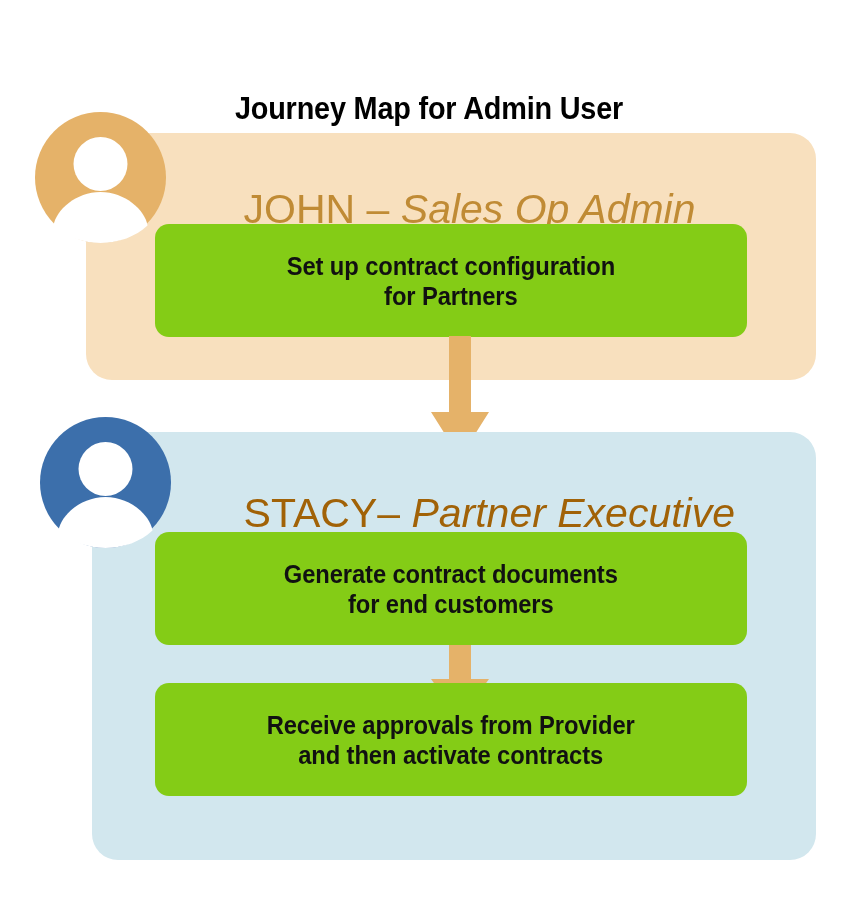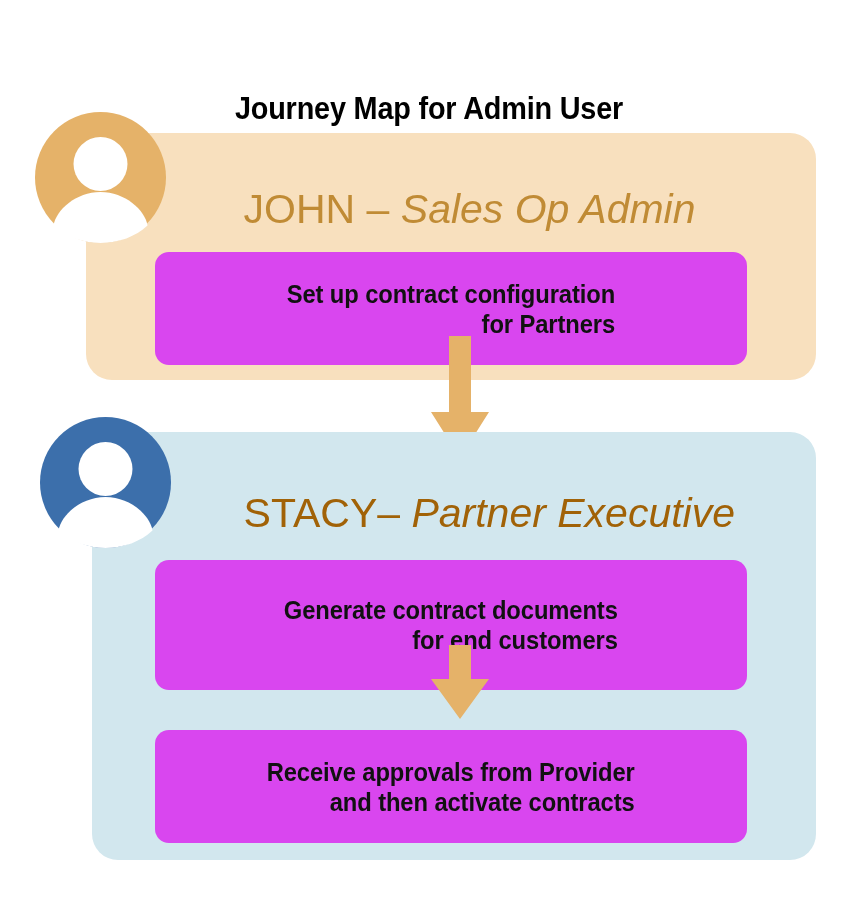--- a/index.html
+++ b/index.html
@@ -100,27 +100,26 @@
   }
   .label-stacy {
     left: 198px;
     top: 462px;
     color: #a16207;
   }
 
   
   .card {
     position: absolute;
-    background: #d946ef;
+    background: #84cc16;
     border-radius: 14px;
     display: flex;
     align-items: center;
     justify-content: center;
-    text-align: right;
-    margin-top: 28px;
+    text-align: center;
   }
   .card-text {
     color: #111111;
     font-family: "Liberation Sans", sans-serif;
     font-weight: bold;
     font-size: 25px;
     line-height: 30px;
     letter-spacing: -0.1px;
     transform: scaleX(0.95);
     white-space: pre-line;
@@ -128,25 +127,25 @@
   .card-1 {
     left: 155px;
     top: 224px;
     width: 592px;
     height: 113px;
   }
   .card-2 {
     left: 155px;
     top: 532px;
     width: 592px;
-    height: 130px;
+    height: 113px;
   }
   .card-3 {
     left: 155px;
-    top: 702px;
+    top: 683px;
     width: 592px;
     height: 113px;
   }
 
   
   .arrow {
     position: absolute;
   }
   .arrow svg { display: block; }
   .arrow-main {

